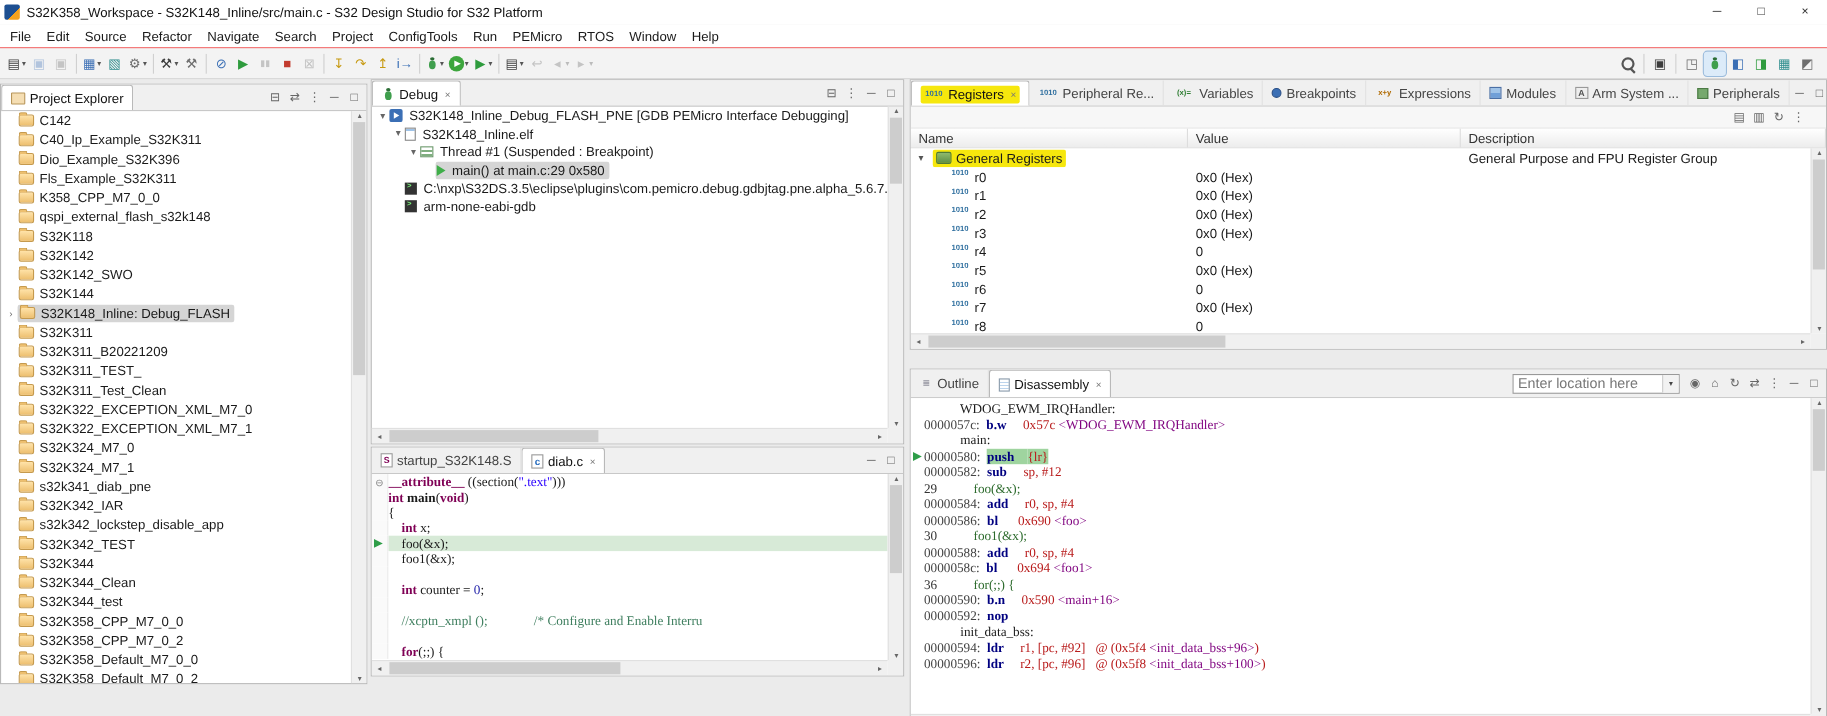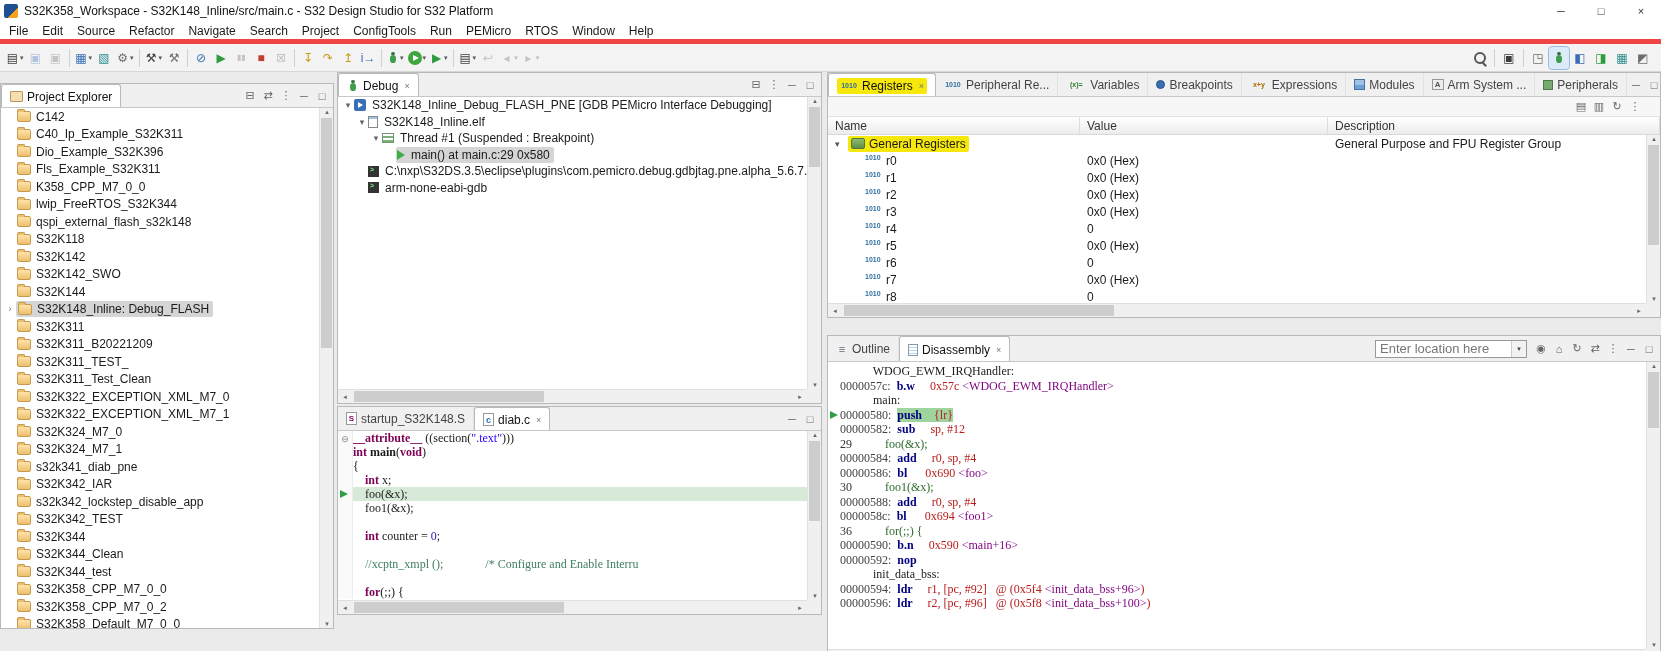--- a/index.html
+++ b/index.html
@@ -5,21 +5,21 @@
 *{box-sizing:border-box;margin:0;padding:0}
 html,body{width:1661px;height:651px}
 body{font-family:"Liberation Sans","DejaVu Sans",sans-serif;font-size:12px;color:#1a1a1a;background:#ebebeb;position:relative;overflow:hidden}
 
 
 .titlebar{position:absolute;top:0;left:0;width:100%;height:22px;background:#fff;display:flex;align-items:center;z-index:5}
 .app-icon{flex:none;width:14px;height:14px;margin:0 6px 0 4px;background:linear-gradient(135deg,#1d4f91 62%,#f6a21d 62%);border-radius:2px}
 .title-text{font-size:12px;color:#111;white-space:nowrap}
 .win-controls{margin-left:auto;display:flex;height:100%}
 .win-btn{width:40px;height:100%;display:flex;align-items:center;justify-content:center;font-size:11px;color:#333}
-.menubar{position:absolute;top:22px;left:0;width:100%;height:22px;background:#fff;display:flex;align-items:center;padding-left:2px;border-bottom:5px solid #ef4444}
+.menubar{position:absolute;top:22px;left:0;width:100%;height:22px;background:#fff;display:flex;align-items:center;padding-left:2px;border-bottom:1px solid #ef4444}
 .menu-item{padding:3px 7px;color:#1a1a1a;white-space:nowrap}
 .toolbar{position:absolute;top:44px;left:0;width:100%;height:28px;background:#f3f3f3;border-bottom:1px solid #d6d6d6;display:flex;align-items:center;padding:0 4px}
 .tb-left{display:flex;align-items:center;flex:1;overflow:hidden}
 .tb-right{display:flex;align-items:center;gap:1px;padding-right:4px}
 .tb-btn{height:22px;min-width:20px;display:flex;align-items:center;justify-content:center;padding:0 2px;border-radius:3px;flex:none}
 .tb-btn.disabled{opacity:.35}
 .tb-btn.active{background:#dcebf9;outline:1px solid #9bbcdd}
 .tb-glyph{font-size:12px;line-height:1;min-width:13px;text-align:center}
 .dd{font-size:7px;color:#555;margin-left:1px}
 .tb-sep{width:1px;height:18px;background:#d0d0d0;margin:0 3px;flex:none}
@@ -30,21 +30,21 @@
 .css-mag::after{content:"";position:absolute;left:9px;top:10px;width:6px;height:2px;background:#555;transform:rotate(45deg);transform-origin:left center}
 .css-bug{width:12px;height:13px}
 .css-bug::before{content:"";position:absolute;left:3px;top:4px;width:6px;height:8px;background:#3f9e4d;border-radius:50% / 45%}
 .css-bug::after{content:"";position:absolute;left:4px;top:1px;width:4px;height:3px;background:#2c6e36;border-radius:50%}
 .css-playcircle{width:14px;height:14px;background:#3da63d;border-radius:50%}
 .css-playcircle::after{content:"";position:absolute;left:5px;top:4px;border-left:6px solid #fff;border-top:3px solid transparent;border-bottom:3px solid transparent}
 
 
 .main{position:absolute;top:72px;left:0;right:0;bottom:0}
 .panel{position:absolute;background:#fff;border:1px solid #b9b9b9}
-#project-panel{left:0;top:11px;width:334px;height:546px}
+#project-panel{left:0;top:4px;width:334px;height:546px}
 #debug-panel{left:337px;top:0;width:485px;height:332px}
 #editor-panel{left:337px;top:334px;width:485px;height:209px}
 #registers-panel{left:827px;top:0;width:834px;height:246px}
 #disasm-panel{left:827px;top:263px;width:834px;height:329px}
 
 .tabbar{height:24px;background:#f0f0f0;border-bottom:1px solid #c8c8c8;display:flex;align-items:stretch;overflow:hidden}
 #disasm-panel .tabbar{height:26px}
 .tab{display:flex;align-items:center;gap:4px;padding:0 8px;color:#444;white-space:nowrap;flex:none;border-right:1px solid #e2e2e2}
 .tab.active{background:#fff;border:1px solid #b9b9b9;border-bottom:none;border-radius:3px 3px 0 0;margin-bottom:-1px;color:#111}
 .tab-label{white-space:nowrap}
@@ -339,25 +339,20 @@
           <span class="tlabel">Fls_Example_S32K311</span>
         </div>
         <div class="trow">
           <span class="expander"></span>
           <span class="ic-folder"></span>
           <span class="tlabel">K358_CPP_M7_0_0</span>
         </div>
         <div class="trow">
           <span class="expander"></span>
           <span class="ic-folder"></span>
-          <span class="tlabel">lwip_FreeRTOS_S32K344</span>
-        </div>
-        <div class="trow">
-          <span class="expander"></span>
-          <span class="ic-folder"></span>
           <span class="tlabel">qspi_external_flash_s32k148</span>
         </div>
         <div class="trow">
           <span class="expander"></span>
           <span class="ic-folder"></span>
           <span class="tlabel">S32K118</span>
         </div>
         <div class="trow">
           <span class="expander"></span>
           <span class="ic-folder"></span>

